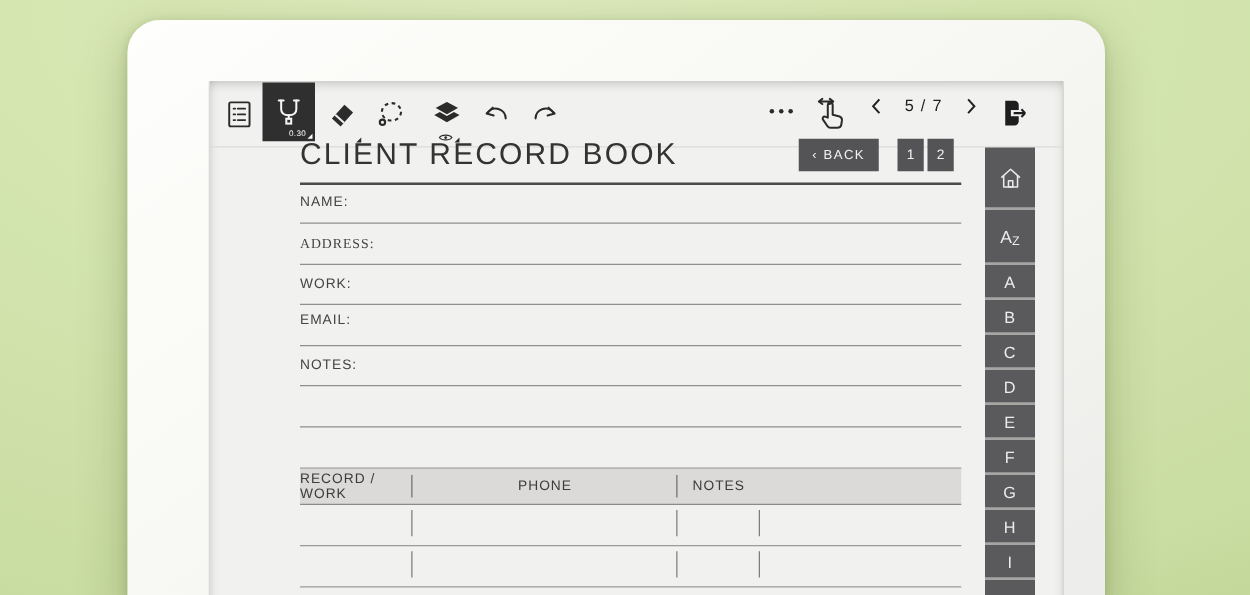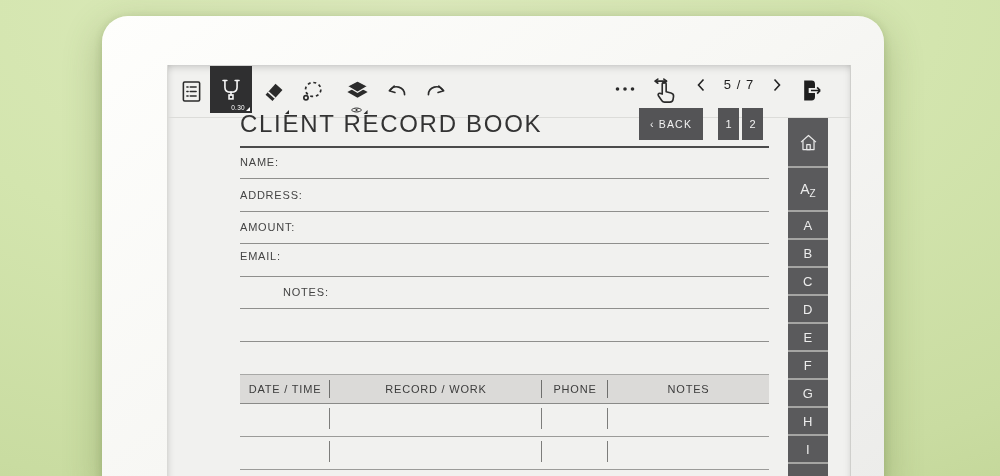--- a/index.html
+++ b/index.html
@@ -28,21 +28,21 @@
   .badge.center{left:50%;transform:translateX(-38%);}
   .tb-right{position:absolute;left:445px;top:12px;height:53px;display:flex;align-items:flex-start;}
   .tb-right .ib{background:none;border:none;padding:0;cursor:pointer;display:flex;align-items:center;justify-content:center;}
   .m13{margin-left:13px;} .m10{margin-left:10px;}
   .page-ind{width:40px;text-align:center;font-size:13px;letter-spacing:1px;color:#1f1f1f;}
   
   .page{position:absolute;left:72px;top:0;width:529px;height:421px;}
   .title-row{position:absolute;left:0;top:44px;width:529px;height:30px;display:flex;align-items:center;}
   .page-title{margin:0;font-size:24px;font-weight:400;letter-spacing:1.7px;color:#333;}
   .title-btns{margin-left:auto;display:flex;align-items:center;padding-right:6px;}
-  .btn{border:none;background:#545456;color:#f2f2f2;height:32px;cursor:pointer;}
+  .btn{border:none;background:#545456;color:#f2f2f2;height:26px;cursor:pointer;}
   .back-btn{width:64px;font-size:10.5px;letter-spacing:1.2px;margin-right:15px;}
   .pg-btn{width:21px;font-size:11px;}
   .pg-btn + .pg-btn{margin-left:3px;}
   .title-rule{position:absolute;left:0;top:81px;width:529px;height:2px;background:#4b4b4b;}
   .flabel{position:absolute;left:0;font-size:11px;letter-spacing:.8px;color:#444;}
   .rule{position:absolute;left:0;width:529px;height:1px;background:#8f8f8d;}
   
   .ctable{position:absolute;left:0;top:309px;width:529px;}
   .thead,.trow{display:grid;grid-template-columns:90px 212px 66px 161px;}
   .thead{height:30px;background:#dbdad8;border-top:1px solid #a8a8a6;border-bottom:1px solid #8a8a88;}
@@ -183,33 +183,32 @@
           <div class="title-btns">
             <button class="btn back-btn">‹ BACK</button>
             <button class="btn pg-btn">1</button>
             <button class="btn pg-btn">2</button>
           </div>
         </div>
         <div class="title-rule"></div>
 
         <span class="flabel" style="top:91px;">NAME:</span>
         <div class="rule" style="top:113px;"></div>
-        <span class="flabel" style="top:124px;">ADDRESS:</span>
+        <span class="flabel" style="top:124px;font-family:Liberation Serif, serif;">ADDRESS:</span>
         <div class="rule" style="top:146px;"></div>
-        <span class="flabel" style="top:156px;">AMOUNT:</span>
+        <span class="flabel" style="top:156px;">WORK:</span>
         <div class="rule" style="top:178px;"></div>
         <span class="flabel" style="top:185px;">EMAIL:</span>
         <div class="rule" style="top:211px;"></div>
-        <span class="flabel" style="top:221px;margin-left:43px;">NOTES:</span>
+        <span class="flabel" style="top:221px;">NOTES:</span>
         <div class="rule" style="top:243px;"></div>
         <div class="rule" style="top:276px;"></div>
 
         <div class="ctable">
           <div class="thead">
-            <div class="th">DATE / TIME</div>
             <div class="th">RECORD / WORK</div>
             <div class="th">PHONE</div>
             <div class="th">NOTES</div>
           </div>
           <div class="trow">
             <div class="td"></div>
             <div class="td"></div>
             <div class="td"></div>
             <div class="td"></div>
           </div>

